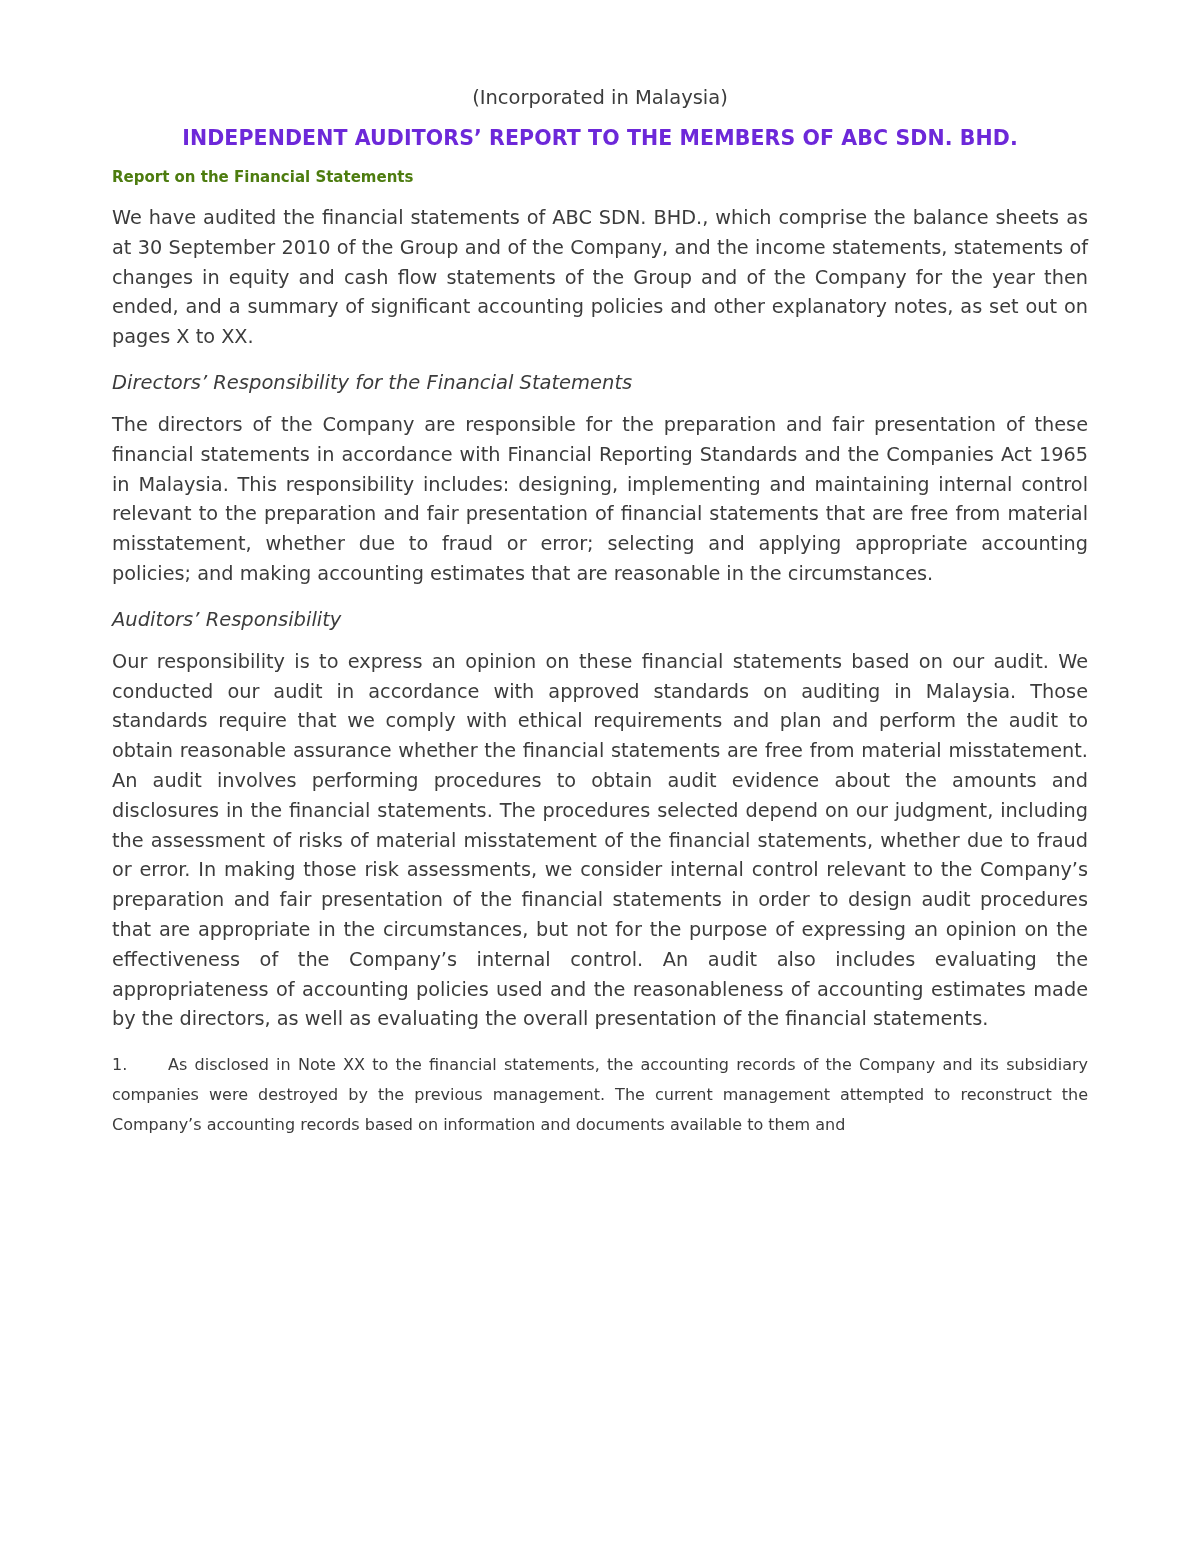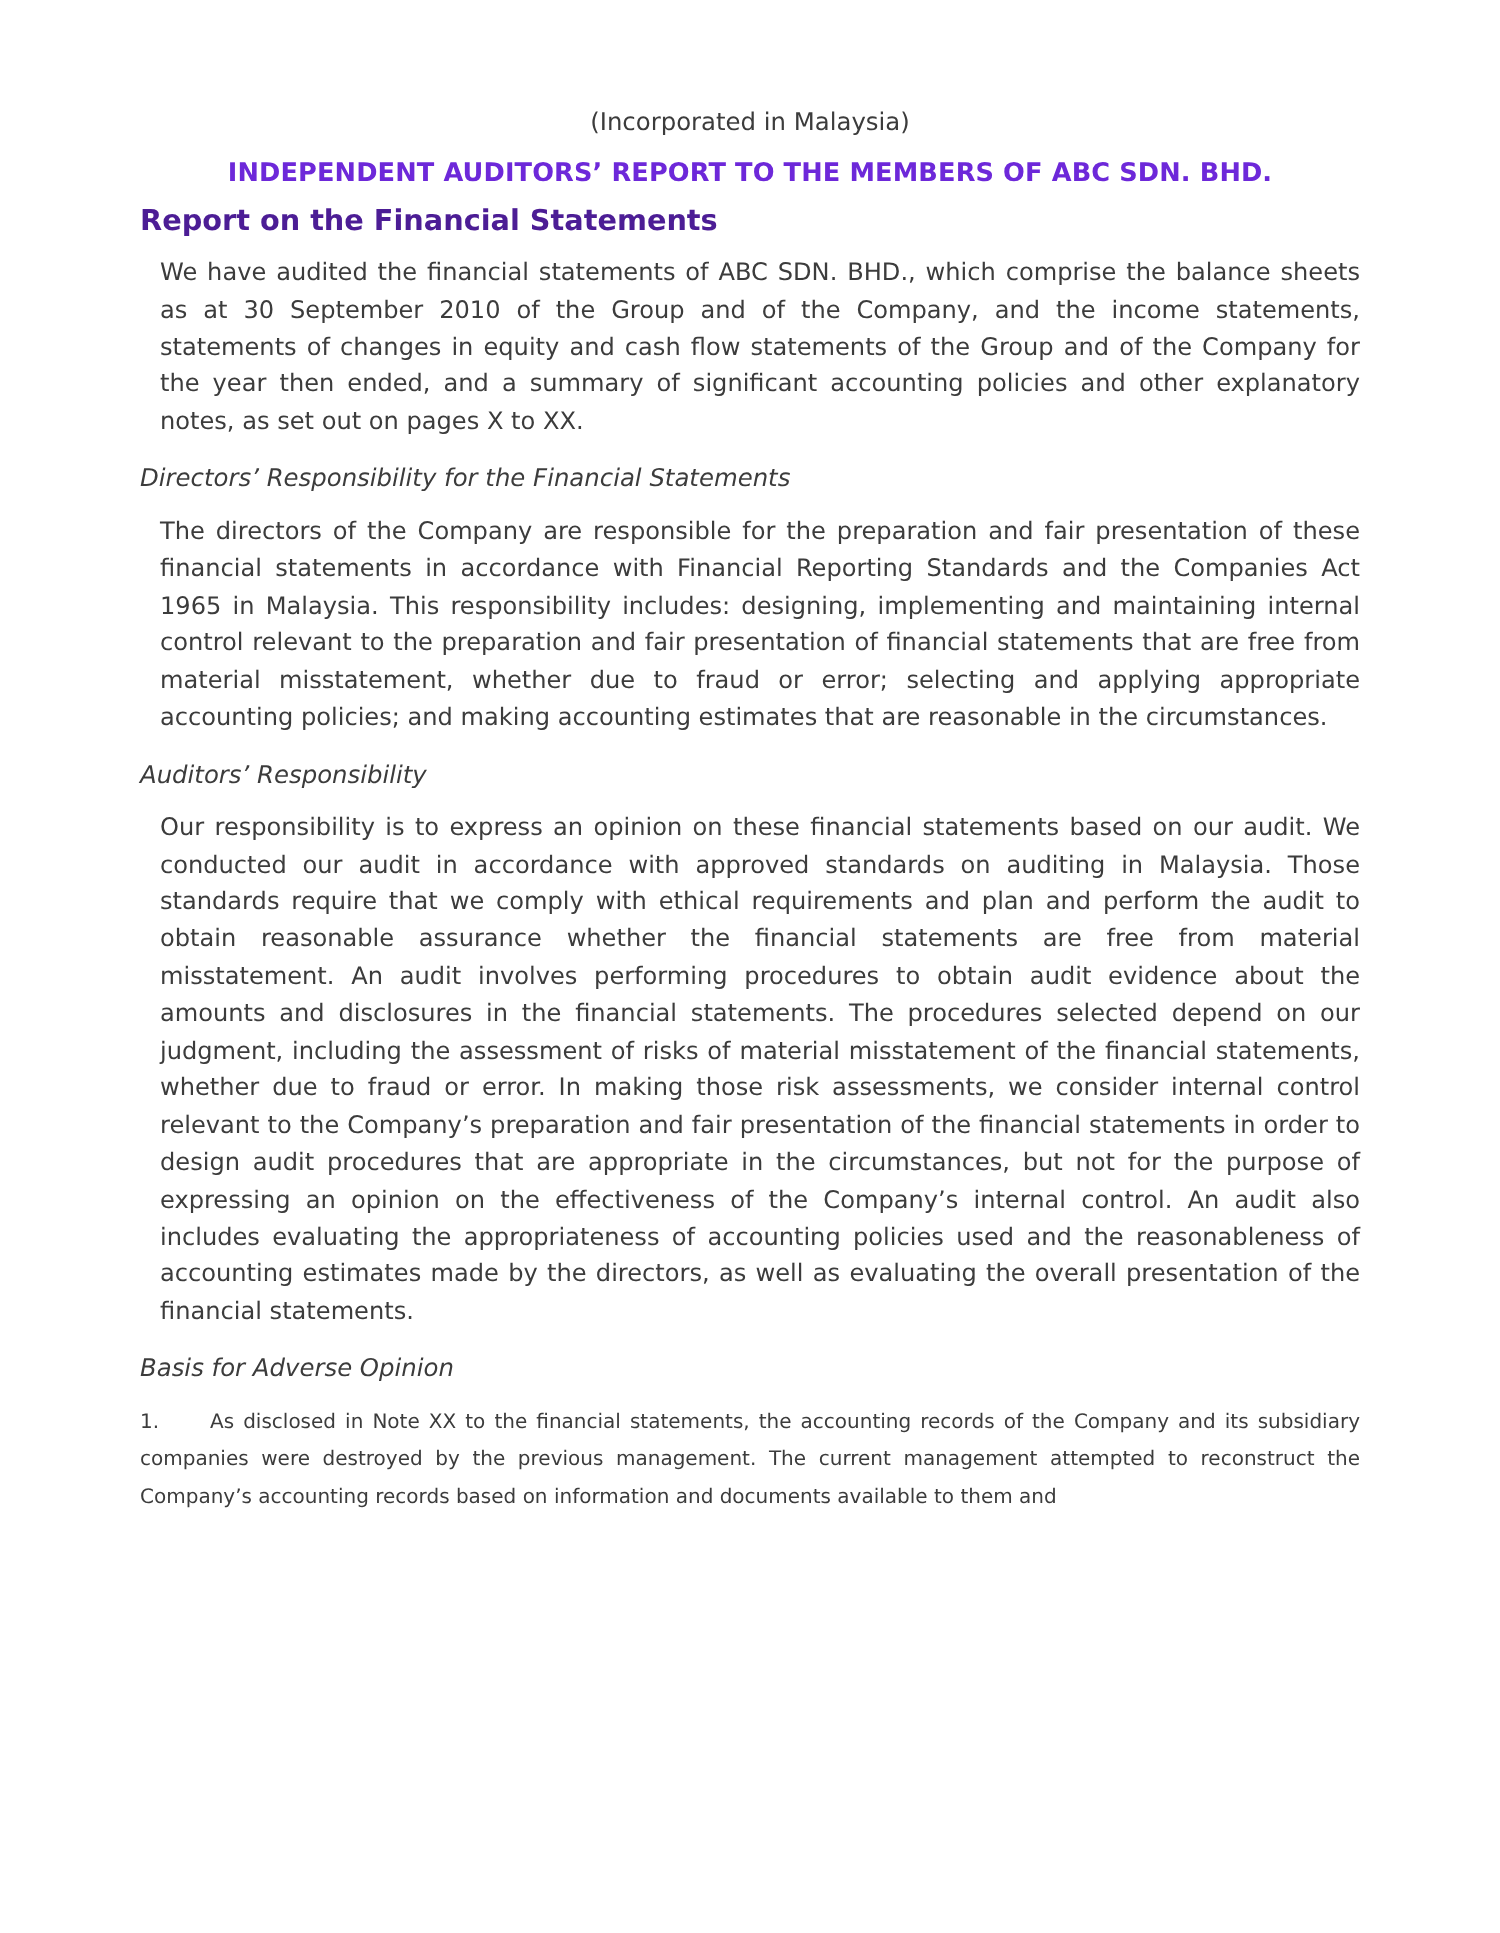--- a/index.html
+++ b/index.html
@@ -36,39 +36,39 @@
     text-align: center;
     font-weight: bold;
     font-size: 20.5px;
     line-height: 30px;
     color: #6d28d9;
     margin: 0 0 9px 0;
     letter-spacing: 0.1px;
   }
   .section-heading-bold {
     font-weight: bold;
-    font-size: 23px;
+    font-size: 15px;
     line-height: 30px;
-    color: #4c1d95;
+    color: #4d7c0f;
     margin: 0 0 11px 0;
     text-align: left;
   }
   .section-heading-italic {
     font-style: italic;
     font-size: 19.5px;
     line-height: 30px;
     color: #3c3c3c;
     margin: 0 0 12px 0;
     text-align: left;
   }
   p.body-par {
     font-size: 19.3px;
     line-height: 29.8px;
     color: #3c3c3c;
-    margin: 0 0 16px 16px;
+    margin: 0 0 16px 0;
     text-align: justify;
     text-justify: inter-word;
     hyphens: none;
   }
   p.body-par:last-child {
     margin-bottom: 0;
   }
   .numbered-par {
     font-size: 16px;
     line-height: 29.8px;
@@ -98,20 +98,19 @@
 
     <div class="section-heading-italic">Directors’ Responsibility for the Financial Statements</div>
 
     <p class="body-par">The directors of the Company are responsible for the preparation and fair presentation of these financial statements in accordance with Financial Reporting Standards and the Companies Act 1965 in Malaysia. This responsibility includes: designing, implementing and maintaining internal control relevant to the preparation and fair presentation of financial statements that are free from material misstatement, whether due to fraud or error; selecting and applying appropriate accounting policies; and making accounting estimates that are reasonable in the circumstances.</p>
 
     <div class="section-heading-italic">Auditors’ Responsibility</div>
 
     <p class="body-par">Our responsibility is to express an opinion on these financial statements based on our audit. We conducted our audit in accordance with approved standards on auditing in Malaysia. Those standards require that we comply with ethical requirements and plan and perform the audit to obtain reasonable assurance whether the financial statements are free from material misstatement. An audit involves performing procedures to obtain audit evidence about the amounts and disclosures in the financial statements. The procedures selected depend on our judgment, including the assessment of risks of material misstatement of the financial statements, whether due to fraud or error. In making those risk assessments, we consider internal control relevant to the Company’s preparation and fair presentation of the financial statements in order to design audit procedures that are appropriate in the circumstances, but not for the purpose of expressing an opinion on the effectiveness of the Company’s internal control. An audit also includes evaluating the appropriateness of accounting policies used and the reasonableness of accounting estimates made by the directors, as well as evaluating the overall presentation of the financial statements.</p>
 
 
-    <div class="section-heading-italic">Basis for Adverse Opinion</div>
 
     <p class="numbered-par">
       <span class="num-label">1.</span><span>As disclosed in Note XX to the financial statements, the accounting records of the Company and its subsidiary companies were destroyed by the previous management. The current management attempted to reconstruct the Company’s accounting records based on information and documents available to them and</span>
     </p>
 
   </div>
 </div>
 
 </body></html>

